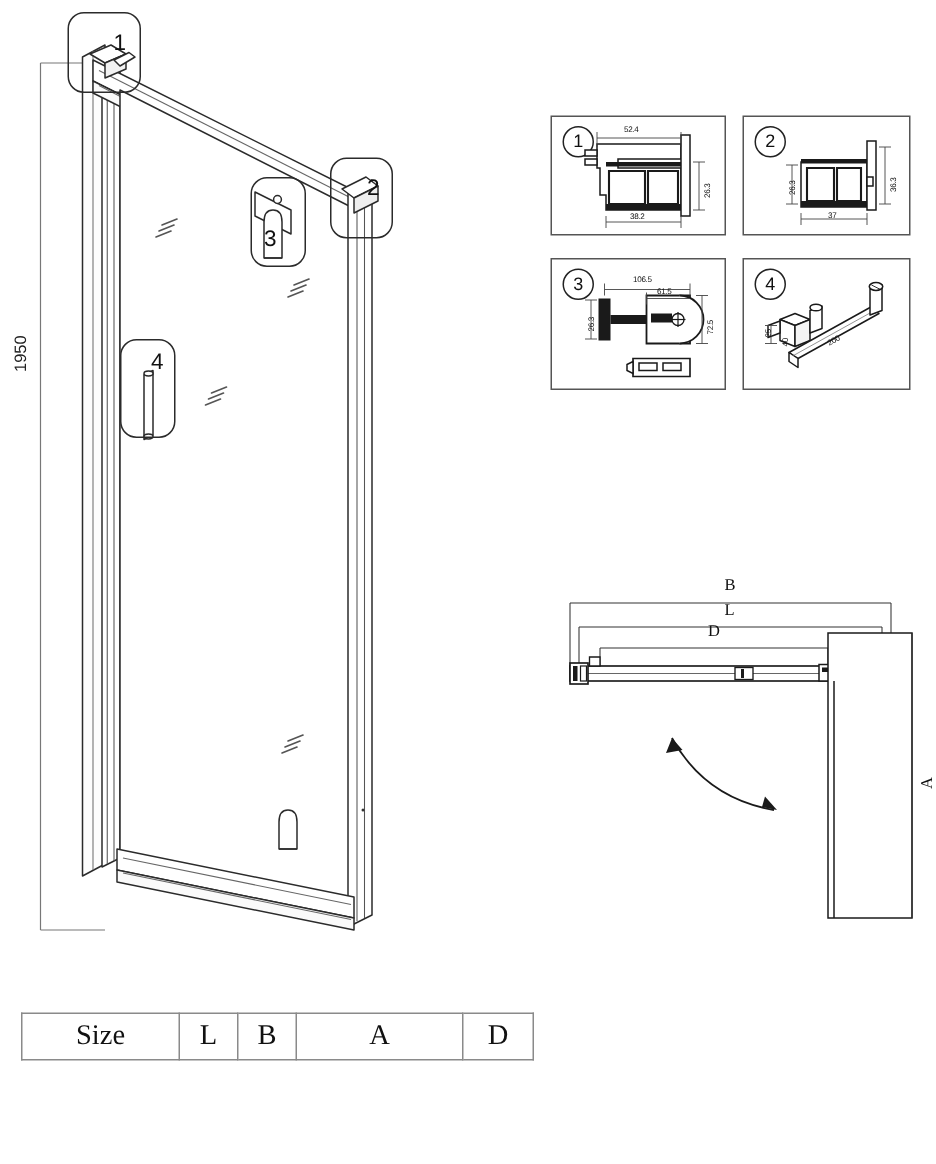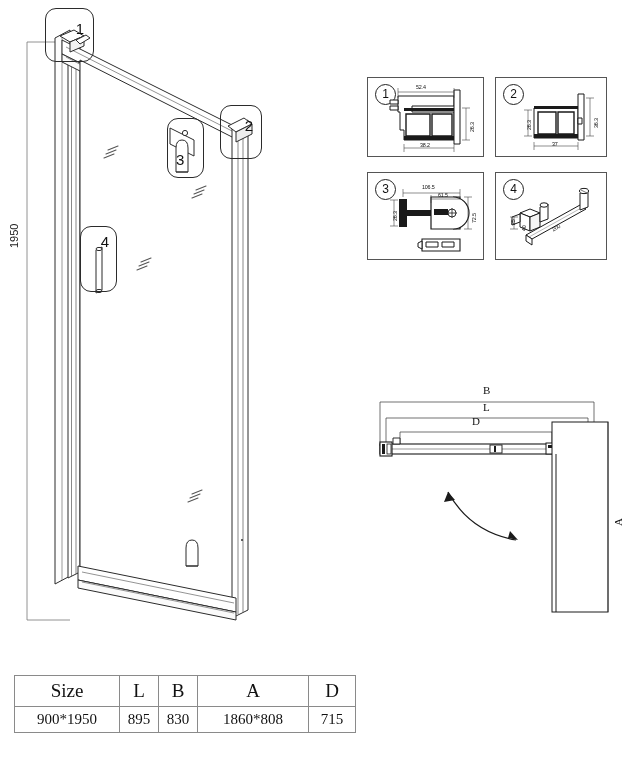--- a/index.html
+++ b/index.html
@@ -438,23 +438,16 @@
     <thead>
       <tr>
         <th class="col-size">Size</th>
         <th class="col-l">L</th>
         <th class="col-b">B</th>
         <th class="col-a">A</th>
         <th class="col-d">D</th>
       </tr>
     </thead>
     <tbody>
-      <tr>
-        <td>900*1950</td>
-        <td>895</td>
-        <td>830</td>
-        <td>1860*808</td>
-        <td>715</td>
-      </tr>
     </tbody>
   </table>
 
 </div>
 
 </body></html>

